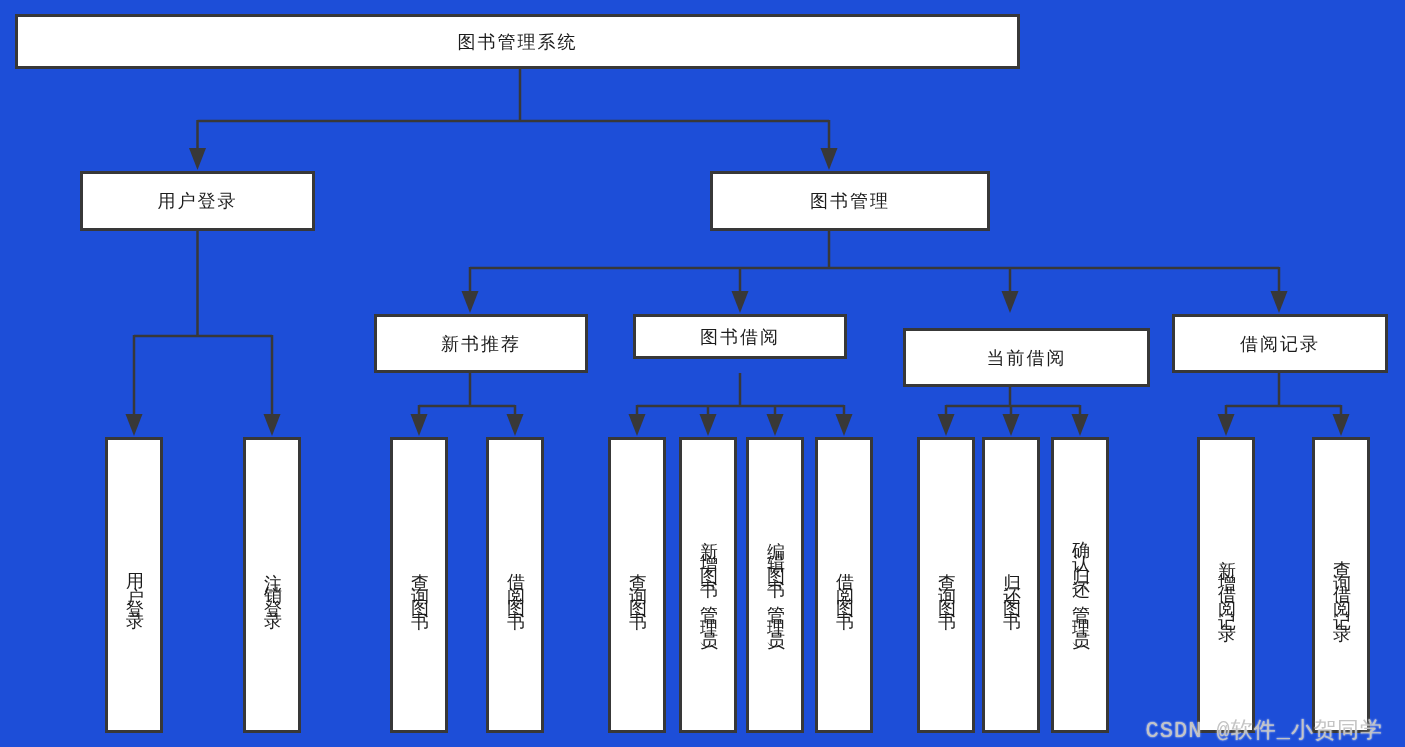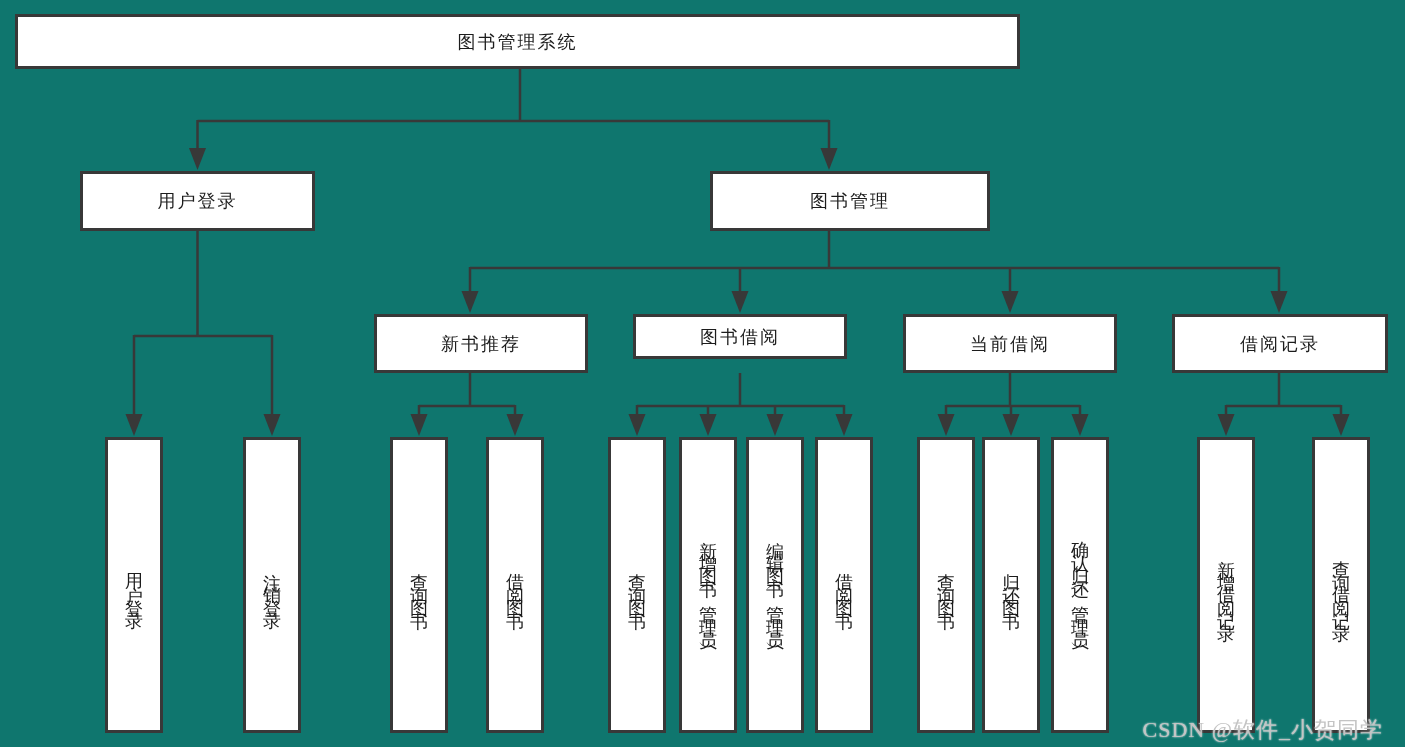--- a/index.html
+++ b/index.html
@@ -1,21 +1,21 @@
 <!DOCTYPE html>
 <html><head>
 <meta charset="utf-8">
 <style>
   html, body { margin: 0; padding: 0; background: #ffffff; }
   .canvas {
     position: relative;
     width: 1405px;
     height: 747px;
-    background: #0f766e;
-    font-family: Liberation Serif, serif;
+    background: #1d4ed8;
+    font-family: Liberation Mono, monospace;
     overflow: hidden;
   }
   .connectors {
     position: absolute;
     left: 0; top: 0;
     width: 1405px; height: 747px;
     pointer-events: none;
   }
   .node {
     position: absolute;
@@ -139,21 +139,21 @@
   <div class="node" style="left:710px; top:171px; width:280px; height:60px;">
     <span>图书管理</span>
   </div>
 
   <div class="node" style="left:374px; top:314px; width:214px; height:59px;">
     <span>新书推荐</span>
   </div>
   <div class="node" style="left:633px; top:314px; width:214px; height:45px;">
     <span>图书借阅</span>
   </div>
-  <div class="node" style="left:903px; top:314px; width:214px; height:59px;">
+  <div class="node" style="left:903px; top:328px; width:247px; height:59px;">
     <span>当前借阅</span>
   </div>
   <div class="node" style="left:1172px; top:314px; width:216px; height:59px;">
     <span>借阅记录</span>
   </div>
 
   <div class="node leaf" style="left:105px;">
     <span class="vtext">用户登录</span>
   </div>
   <div class="node leaf" style="left:243px;">

